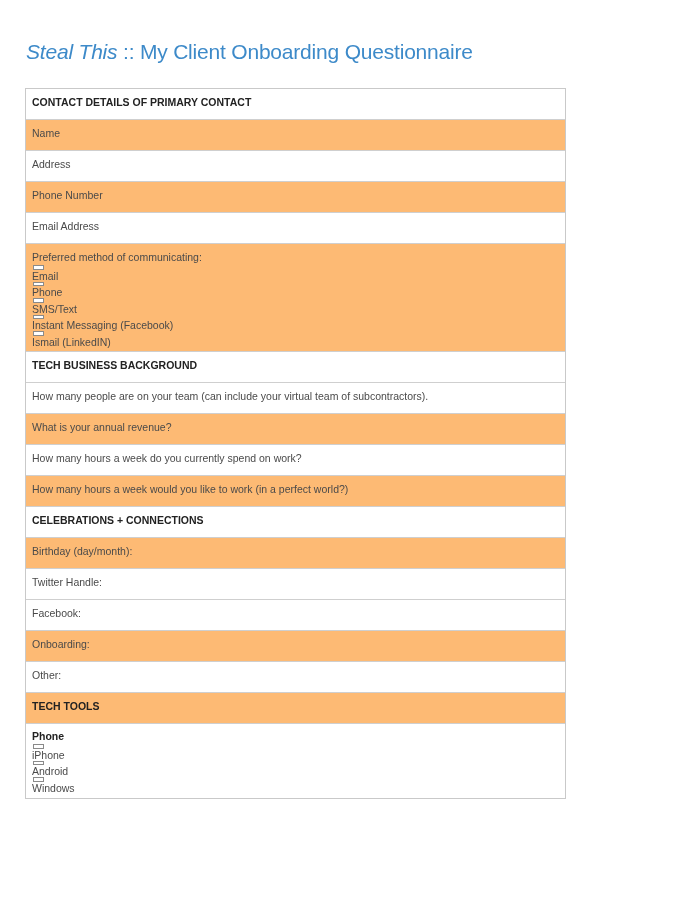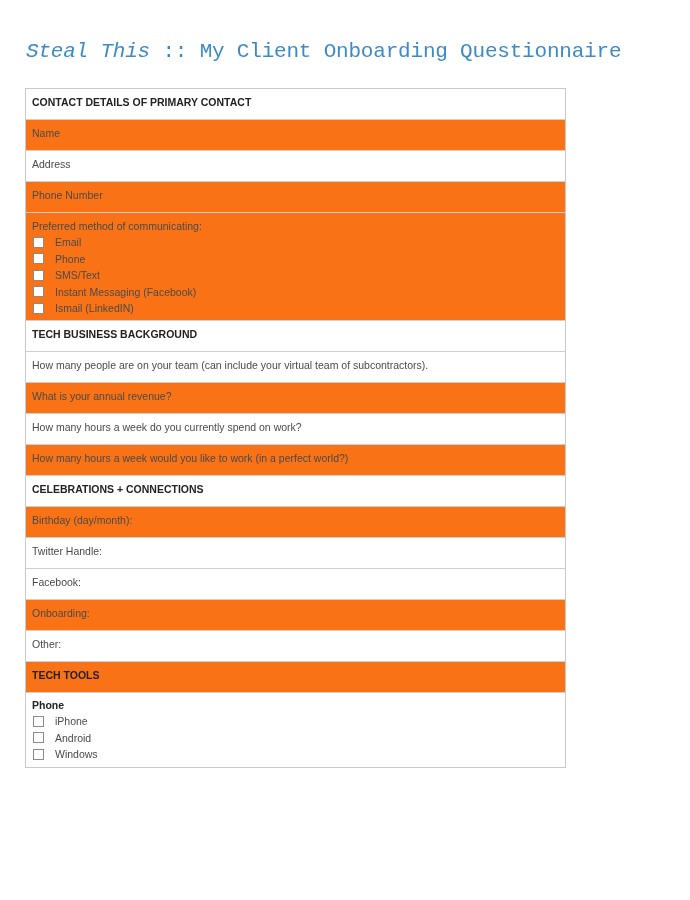--- a/index.html
+++ b/index.html
@@ -1,48 +1,49 @@
 <!DOCTYPE html>
 <html><head>
 <meta charset="utf-8">
 <style>
   html, body { margin:0; padding:0; background:#ffffff; }
   body { width:690px; height:900px; position:relative; overflow:hidden;
          font-family:"Liberation Sans", "DejaVu Sans", sans-serif; color:#3a3a3a; }
   .title { position:absolute; left:26px; top:40px; font-size:21px; color:#3d8ac9;
-           font-family:Liberation Mono, monospace; letter-spacing:-0.2px; white-space:nowrap; }
+           font-family:Liberation Sans, sans-serif; letter-spacing:-0.2px; white-space:nowrap; }
   .title .italic { font-style:italic; }
   .form { position:absolute; left:25px; top:88px; width:541px;
           border:1px solid #c9c9c9; box-sizing:border-box; }
   .row { border-bottom:1.5px solid #cfcfcf; box-sizing:border-box; height:31px;
          padding:7px 6px 0 6px; font-size:10.5px; color:#4a4a4a; white-space:nowrap; }
   .row:last-child { border-bottom:none; }
   .row.white { background:#ffffff; }
-  .row.gray { background:#f97316; }
+  .row.gray { background:#fdba74; }
   .row.section { font-weight:bold; color:#222; font-size:10.5px; }
   .row.tall { height:108px; }
   .row.tech { height:74px; padding-top:6px; }
-  .opt { display:flex; align-items:center; height:16.5px; }
+  .opt { display:flex; align-items:flex-start; height:16.5px;flex-direction:column; }
   .box { width:11px; height:11px; border:1px solid #8a8a8a; background:#fff; margin-right:11px; margin-left:1px; box-sizing:border-box; }
   .sub { font-weight:bold; color:#222; margin-bottom:2px; }
   .q-label { display:block; margin-bottom:2px; }
 </style>
 </head>
 <body>
 
 <div class="title">
   <span class="italic">Steal This</span><span style="white-space:pre"> :: My Client Onboarding Questionnaire</span>
 </div>
 
 <div class="form">
 
   <div class="row white section">CONTACT DETAILS OF PRIMARY CONTACT</div>
   <div class="row gray">Name</div>
   <div class="row white">Address</div>
   <div class="row gray">Phone Number</div>
+  <div class="row white">Email Address</div>
   <div class="row gray tall">
     <span class="q-label">Preferred method of communicating:</span>
     <div class="opt">
         <span class="box"></span>
         <span>Email</span>
       </div>
     <div class="opt">
         <span class="box"></span>
         <span>Phone</span>
       </div>

